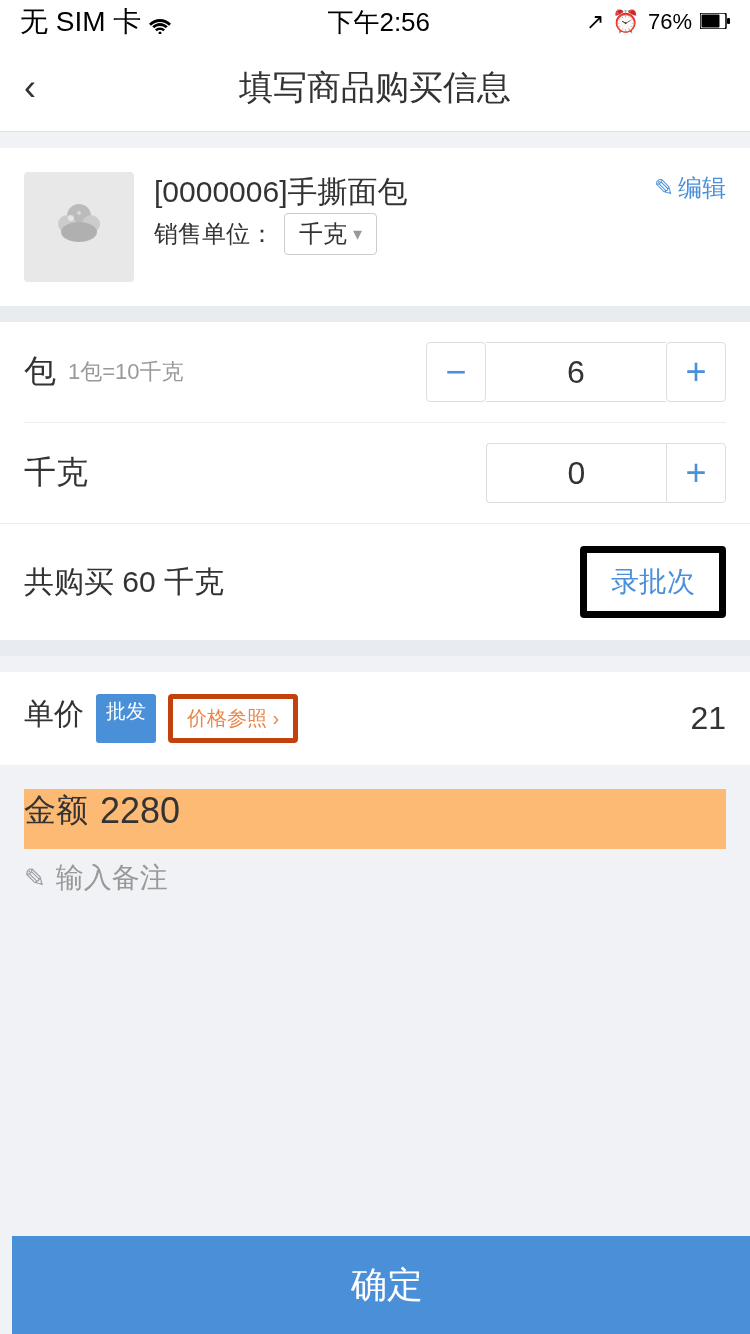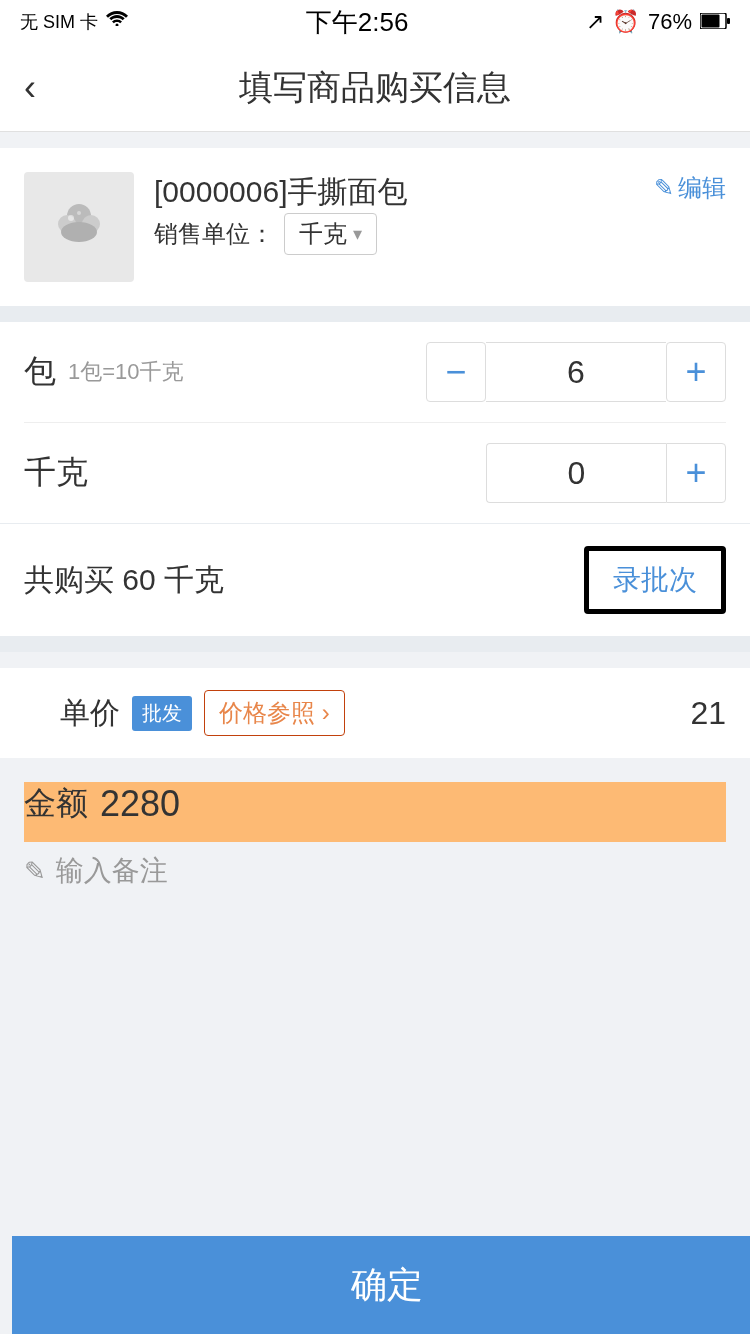--- a/index.html
+++ b/index.html
@@ -17,21 +17,21 @@
       width: 750px;
       height: 44px;
       background: #fff;
       display: flex;
       align-items: center;
       justify-content: space-between;
       padding: 0 20px;
       font-size: 24px;
       color: #000;
     }
-    .status-left { display: flex; align-items: flex-start; gap: 8px; font-size: 18px; }
+    .status-left { display: flex; align-items: flex-end; gap: 8px; font-size: 28px; }
     .status-center { font-size: 26px; font-weight: 500; }
     .status-right { display: flex; align-items: center; gap: 8px; font-size: 22px; }
 
     
     .nav-bar {
       width: 750px;
       height: 88px;
       background: #fff;
       display: flex;
       align-items: center;
@@ -193,21 +193,21 @@
       align-items: center;
       justify-content: space-between;
       padding: 22px 24px;
       border-top: 1px solid #e8ecf0;
     }
     .total-text {
       font-size: 30px;
       color: #333;
     }
     .batch-btn {
-      border: 5px solid #000000;
+      border: 7px solid #000000;
       border-radius: 4px;
       padding: 10px 24px;
       font-size: 28px;
       color: #4a90d9;
       background: #fff;
       cursor: pointer;
     }
 
     
     .price-section {
@@ -215,40 +215,38 @@
       margin-top: 16px;
       padding: 22px 24px;
     }
     .price-row {
       display: flex;
       align-items: center;
       justify-content: space-between;
     }
     .price-left {
       display: flex;
-      align-items: center;
       gap: 12px;
-      margin-left: 36px;
     }
     .price-label {
       font-size: 30px;
       color: #333;
     }
     .price-badge {
       background: #4a90d9;
       color: #fff;
       font-size: 20px;
       padding: 4px 10px;
       border-radius: 3px;
     }
     .price-ref-btn {
-      border: 1px solid #c2410c;
+      border: 5px solid #c2410c;
       border-radius: 4px;
       padding: 6px 14px;
-      font-size: 24px;
+      font-size: 20px;
       color: #e8864a;
       background: #fff;
       display: flex;
       align-items: center;
       gap: 4px;
       cursor: pointer;
     }
     .price-value {
       font-size: 32px;
       color: #333;

